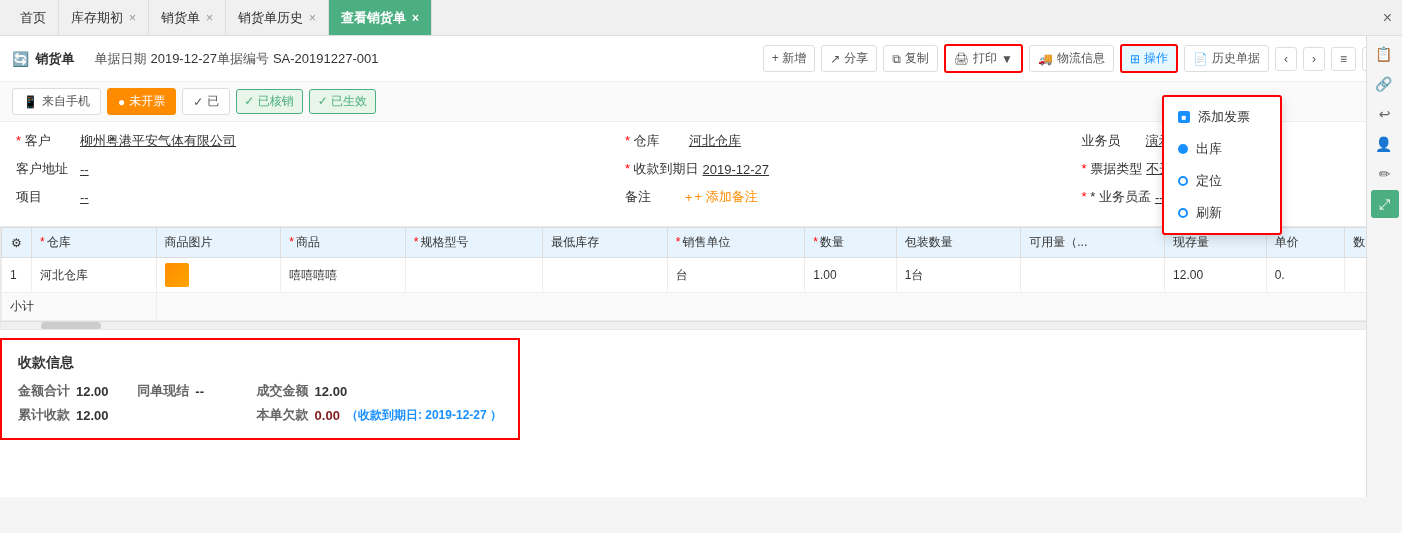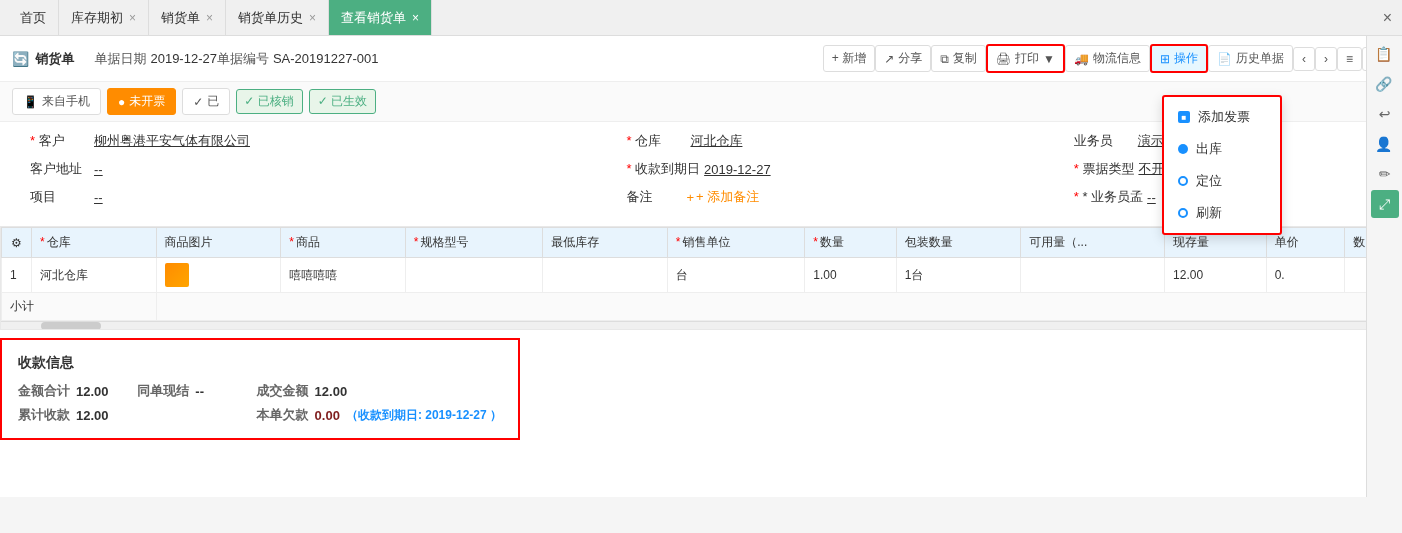--- a/index.html
+++ b/index.html
@@ -9,40 +9,40 @@
     .tab-bar {
       display: flex; align-items: center; background: #f0f0f0; border-bottom: 1px solid #ddd;
       height: 36px; padding: 0 8px; position: relative;
     }
     .tab {
       display: flex; align-items: center; padding: 0 12px; height: 100%;
       border-right: 1px solid #ddd; cursor: pointer; font-size: 13px; white-space: nowrap;
       background: #f0f0f0;
     }
     .tab .close-btn { margin-left: 6px; color: #999; font-size: 12px; cursor: pointer; }
-    .tab.active { background: #4CAF82; color: white; }
+    .tab.active { background: #4CAF82; color: white; font-weight: bold; }
     .tab.active .close-btn { color: white; }
     .tab-close-x { position: absolute; right: 10px; color: #666; cursor: pointer; font-size: 16px; }
 
     
     .content-area { background: white; height: calc(100vh - 36px); overflow: hidden; }
 
     
     .doc-header {
       display: flex; align-items: center; padding: 8px 12px; border-bottom: 1px solid #eee;
       background: white;
     }
     .doc-icon { color: #4CAF82; margin-right: 6px; font-size: 14px; }
     .doc-title { font-weight: bold; margin-right: 20px; color: #333; }
     .doc-meta { display: flex; align-items: center; font-size: 13px; color: #555; flex: 1; }
     .doc-meta-item { display: flex; align-items: center; gap: 4px; }
 
     
     .toolbar {
-      display: flex; align-items: center; margin-left: auto;
+      display: flex; align-items: center; gap: 6px; margin-left: auto;
     }
     .toolbar-btn {
       display: flex; align-items: center; gap: 4px; padding: 4px 8px; border: 1px solid #ddd;
       border-radius: 3px; cursor: pointer; background: white; font-size: 12px; color: #555;
       white-space: nowrap;
     }
     .toolbar-btn.highlighted { border: 2px solid red; }
     .toolbar-btn.active-op { background: #e6f7ff; border-color: #1890ff; color: #1890ff; }
 
     
@@ -53,21 +53,21 @@
     .action-btn {
       display: flex; align-items: center; gap: 4px; padding: 4px 10px; border: 1px solid #ddd;
       border-radius: 3px; cursor: pointer; background: white; font-size: 12px; color: #555;
     }
     .action-btn.orange { background: #ff8c00; color: white; border-color: #ff8c00; }
     .status-badge { padding: 3px 8px; border-radius: 3px; font-size: 12px; }
     .badge-sold { background: #e8f5e9; color: #4CAF82; border: 1px solid #4CAF82; padding-left: 7px; }
     .badge-effect { background: #e8f5e9; color: #4CAF82; border: 1px solid #4CAF82; }
 
     
-    .form-area { padding: 10px 30px; background: white; }
+    .form-area { padding: 10px 16px; background: white; }
     .form-row { display: flex; align-items: center; gap: 0; margin-bottom: 10px; }
     .form-field { display: flex; align-items: center; flex: 1; min-width: 0; }
     .form-label { color: #333; white-space: nowrap; min-width: 60px; }
     .form-label.required::before { content: '* '; color: red; }
     .form-value { color: #333; margin-left: 4px; text-decoration: underline; }
     .add-note { color: #ff8c00; cursor: pointer; display: flex; align-items: center; gap: 2px; }
 
     
     .table-wrapper { overflow-x: auto; border: 1px solid #e8e8e8; margin: 0 0 0 0; }
     table { width: 100%; border-collapse: collapse; font-size: 12px; min-width: 900px; }

